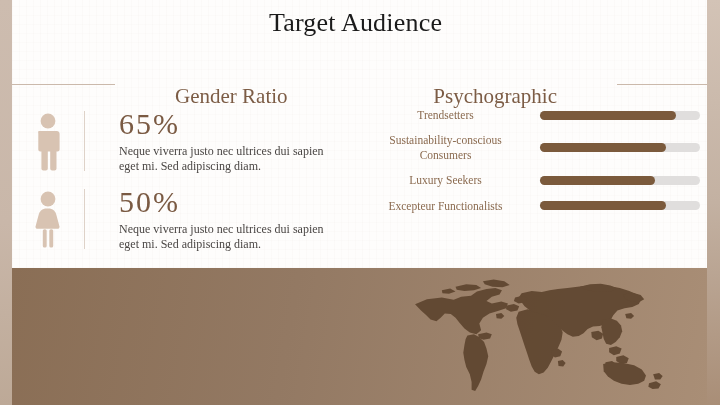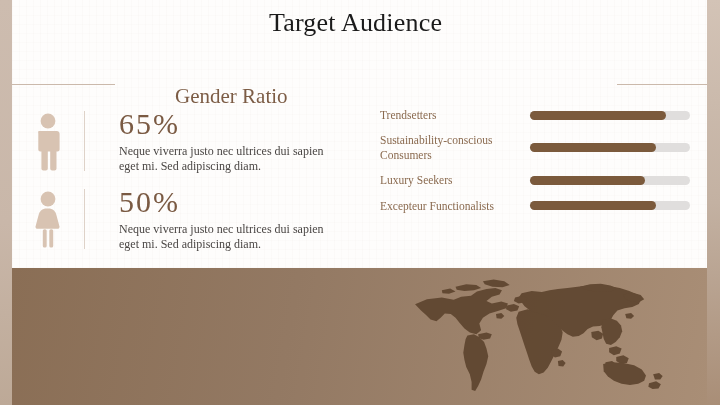--- a/index.html
+++ b/index.html
@@ -42,22 +42,22 @@
   .grow{position:relative;height:78px;display:flex;align-items:flex-start;}
   .gicon{width:72px;display:flex;justify-content:center;padding-top:8px;flex:0 0 72px;}
   .gdiv{width:1px;background:#ded2c8;height:60px;margin-top:6px;flex:0 0 1px;}
   .gtext{padding-left:34px;padding-top:2px;}
   .gpct{font-size:30px;color:#7a5a43;letter-spacing:2px;line-height:1.15;}
   .gdesc{font-size:12px;color:#4a4644;line-height:1.33;max-width:215px;margin-top:2px;font-family:Liberation Serif, serif;}
 
   
   .psy{position:absolute;left:380px;top:108px;width:320px;}
   .prow{display:flex;align-items:center;margin-bottom:11px;}
-  .plabel{flex:0 0 131px;text-align:left;font-size:11.5px;color:#8a6a4f;
-    line-height:1.25;padding-right:19px;}
+  .plabel{flex:0 0 131px;text-align:center;font-size:11.5px;color:#8a6a4f;
+    line-height:1.25;padding-right:29px;}
   .ptrack{position:relative;flex:0 0 160px;height:9px;border-radius:5px;background:#e0dedd;}
   .pfill{position:absolute;left:0;top:0;height:9px;border-radius:5px;background:#7b5a3c;}
 
   
   .panel{position:absolute;left:12px;right:13px;bottom:0;height:137px;overflow:hidden;
     background:linear-gradient(100deg,#8a6e55 0%,#937963 40%,#a98e76 100%);}
   .panel .ptext{position:absolute;left:22px;top:18px;width:345px;
     font-size:12.5px;color:#fdfbf9;line-height:2.02;}
   .map{position:absolute;right:-4px;top:8px;width:330px;height:125px;opacity:.92;}
   .map svg{width:100%;height:100%;display:block;}
@@ -72,20 +72,21 @@
   <div class="edge-right"></div>
 
   <div class="title">Target Audience</div>
 
   <div class="head head-gender">
     <div class="rule"></div>
     <div class="htxt">Gender Ratio</div>
   </div>
 
   <div class="head head-psy">
+    <div class="htxt">Psychographic</div>
     <div class="rule"></div>
   </div>
 
   <div class="gender">
 
     <div class="grow">
       <div class="gicon">
         <svg width="30" height="58" viewBox="0 0 30 58" aria-hidden="true">
           <circle cx="15" cy="8" r="7.4" fill="#d8c3b2"></circle>
           <path d="M6.2 18h17.6c1.6 0 2.8 1.2 2.8 2.8v15.6c0 1.1-.9 2-2 2h-1.1v17.2c0 1.1-.9 2-2 2h-2.3c-1.1 0-2-.9-2-2V38.4h-2.4v17.2c0 1.1-.9 2-2 2H10.4c-1.1 0-2-.9-2-2V38.4H7.3c-1.1 0-2-.9-2-2V20.8C5.3 19.2 4.6 18 6.2 18z" fill="#d8c3b2"></path>

